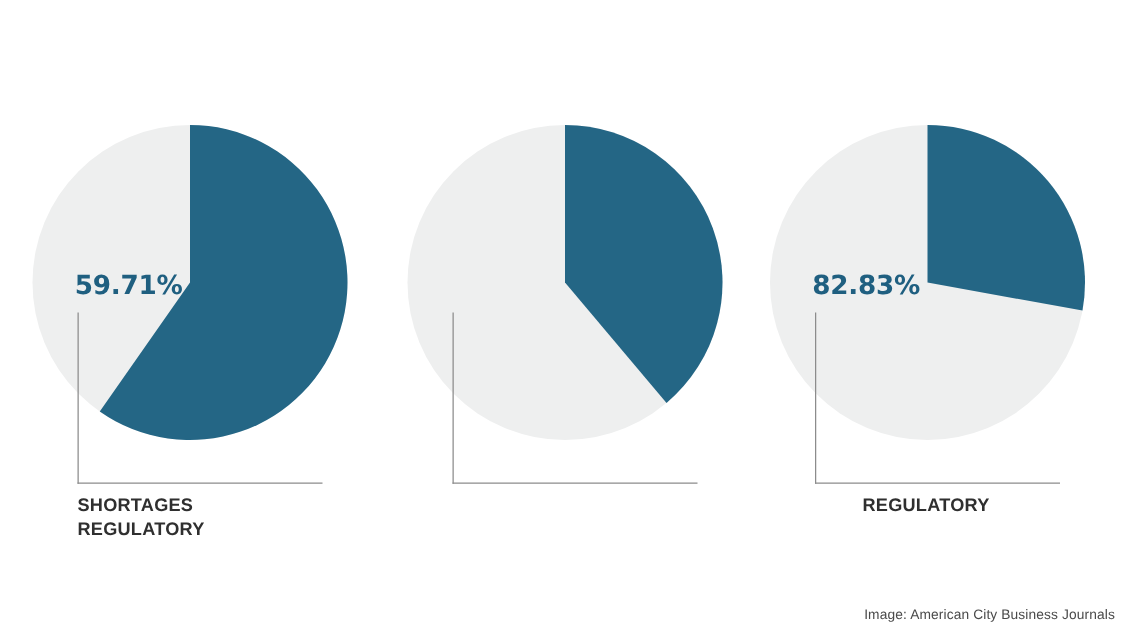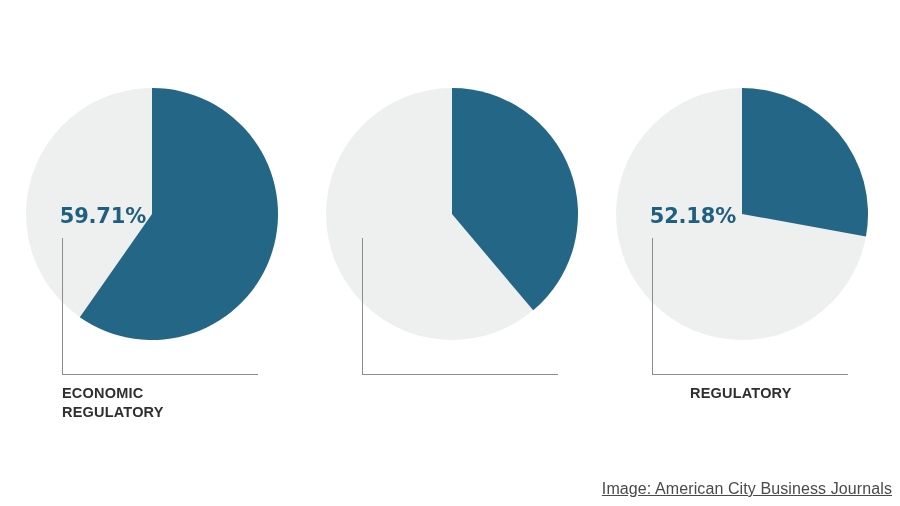--- a/index.html
+++ b/index.html
@@ -12,21 +12,21 @@
     height: 506px;
     background: #ffffff;
     font-family: "Liberation Sans", sans-serif;
     overflow: hidden;
     position: relative;
   }
 
   #chart-board {
     position: absolute;
     left: 0;
-    top: 0;
+    top: 12px;
     width: 900px;
     height: 360px;
   }
 
   .pie-group {
     position: absolute;
     top: 0;
     width: 300px;
     height: 470px;
   }
@@ -92,44 +92,43 @@
     font-family: "Liberation Sans", sans-serif;
   }
   .caption span {
     display: block;
   }
 
   #credit {
     position: absolute;
     right: 8px;
     bottom: 8px;
-    font-size: 16px;
+    font-size: 11px;
     color: #4a4a4a;
     font-family: "Liberation Sans", sans-serif;
     letter-spacing: 0.1px;
-    text-decoration: underline;
   }
 </style>
 </head>
 <body style="background: rgb(255, 255, 255);">
 
 <div id="chart-board">
 
   <div class="pie-group" style="left:0px;">
     <div class="pie-wrap">
       <svg class="pie-svg" viewBox="0 0 252 252">
         <circle cx="126" cy="126" r="126" fill="#eeefef"></circle>
         <path d="M 126 126 L 126 0 A 126 126 0 1 1 53.809 229.269 Z" fill="#246685"></path>
       </svg>
     </div>
     <div class="pct-label" style="color: rgb(31, 95, 128);">59.71%</div>
     <div class="leader-vertical" style="background: rgb(140, 140, 140);"></div>
     <div class="leader-horizontal" style="background: rgb(140, 140, 140);"></div>
     <div class="caption" style="color: rgb(47, 47, 47);">
-      <span>ECONOMIC</span>
+      <span>SHORTAGES</span>
       <span>REGULATORY</span>
     </div>
   </div>
 
   <div class="pie-group" style="left:300px;">
     <div class="pie-wrap">
       <svg class="pie-svg" viewBox="0 0 252 252">
         <circle cx="126" cy="126" r="126" fill="#eeefef"></circle>
         <path d="M 126 126 L 126 0 A 126 126 0 0 1 207.227 222.323 Z" fill="#246685"></path>
       </svg>
@@ -138,21 +137,21 @@
     <div class="leader-horizontal" style="background: rgb(140, 140, 140);"></div>
   </div>
 
   <div class="pie-group" style="left:590px;">
     <div class="pie-wrap">
       <svg class="pie-svg" viewBox="0 0 252 252">
         <circle cx="126" cy="126" r="126" fill="#eeefef"></circle>
         <path d="M 126 126 L 126 0 A 126 126 0 0 1 249.985 148.443 Z" fill="#246685"></path>
       </svg>
     </div>
-    <div class="pct-label" style="color: rgb(31, 95, 128);">52.18%</div>
+    <div class="pct-label" style="color: rgb(31, 95, 128);">82.83%</div>
     <div class="leader-vertical" style="background: rgb(140, 140, 140);"></div>
     <div class="leader-horizontal" style="background: rgb(140, 140, 140);"></div>
     <div class="caption" style="color: rgb(47, 47, 47); margin-left: 38px;">
       <span>REGULATORY</span>
     </div>
   </div>
 
 </div>
 
 <div id="credit">Image: American City Business Journals</div>

